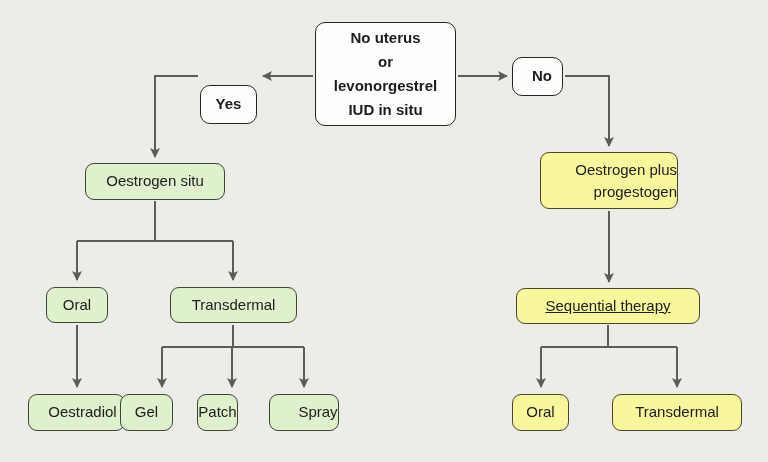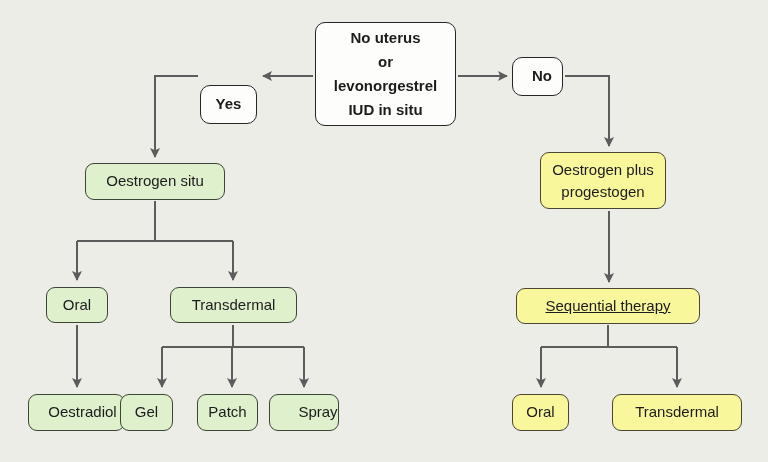--- a/index.html
+++ b/index.html
@@ -67,23 +67,23 @@
   }
   
   .n-decision        { left: 315px; top: 22px;  width: 141px; height: 104px; line-height: 1.6; }
   .n-yes             { left: 200px; top: 57px;  width: 57px;  height: 39px; margin-top: 28px; }
   .n-no              { left: 512px; top: 57px;  width: 51px;  height: 39px; padding-left: 9px; }
   .n-oestrogen-only  { left: 85px;  top: 163px; width: 140px; height: 37px; }
   .n-oral-left       { left: 46px;  top: 287px; width: 62px;  height: 36px; }
   .n-transdermal-left{ left: 170px; top: 287px; width: 127px; height: 36px; }
   .n-oestradiol      { left: 28px;  top: 394px; width: 97px;  height: 37px; padding-left: 12px; }
   .n-gel             { left: 120px; top: 394px; width: 53px;  height: 37px; }
-  .n-patch           { left: 197px; top: 394px; width: 61px;  height: 37px; }
+  .n-patch           { left: 197px; top: 394px; width: 41px;  height: 37px; }
   .n-spray           { left: 269px; top: 394px; width: 70px;  height: 37px; padding-left: 28px; }
-  .n-oestrogen-plus  { left: 540px; top: 152px; width: 126px; height: 57px; line-height: 1.45; }
+  .n-oestrogen-plus  { left: 540px; top: 152px; width: 138px; height: 57px; line-height: 1.45; text-align: right; }
   .n-sequential      { left: 516px; top: 288px; width: 184px; height: 36px; text-decoration: underline; }
   .n-oral-right      { left: 512px; top: 394px; width: 57px;  height: 37px; }
   .n-transdermal-right{ left: 612px; top: 394px; width: 130px; height: 37px; }
 </style>
 </head>
 <body>
 
 <div class="canvas">
 
   <svg class="edges" viewBox="0 0 768 462" xmlns="http://www.w3.org/2000/svg">

